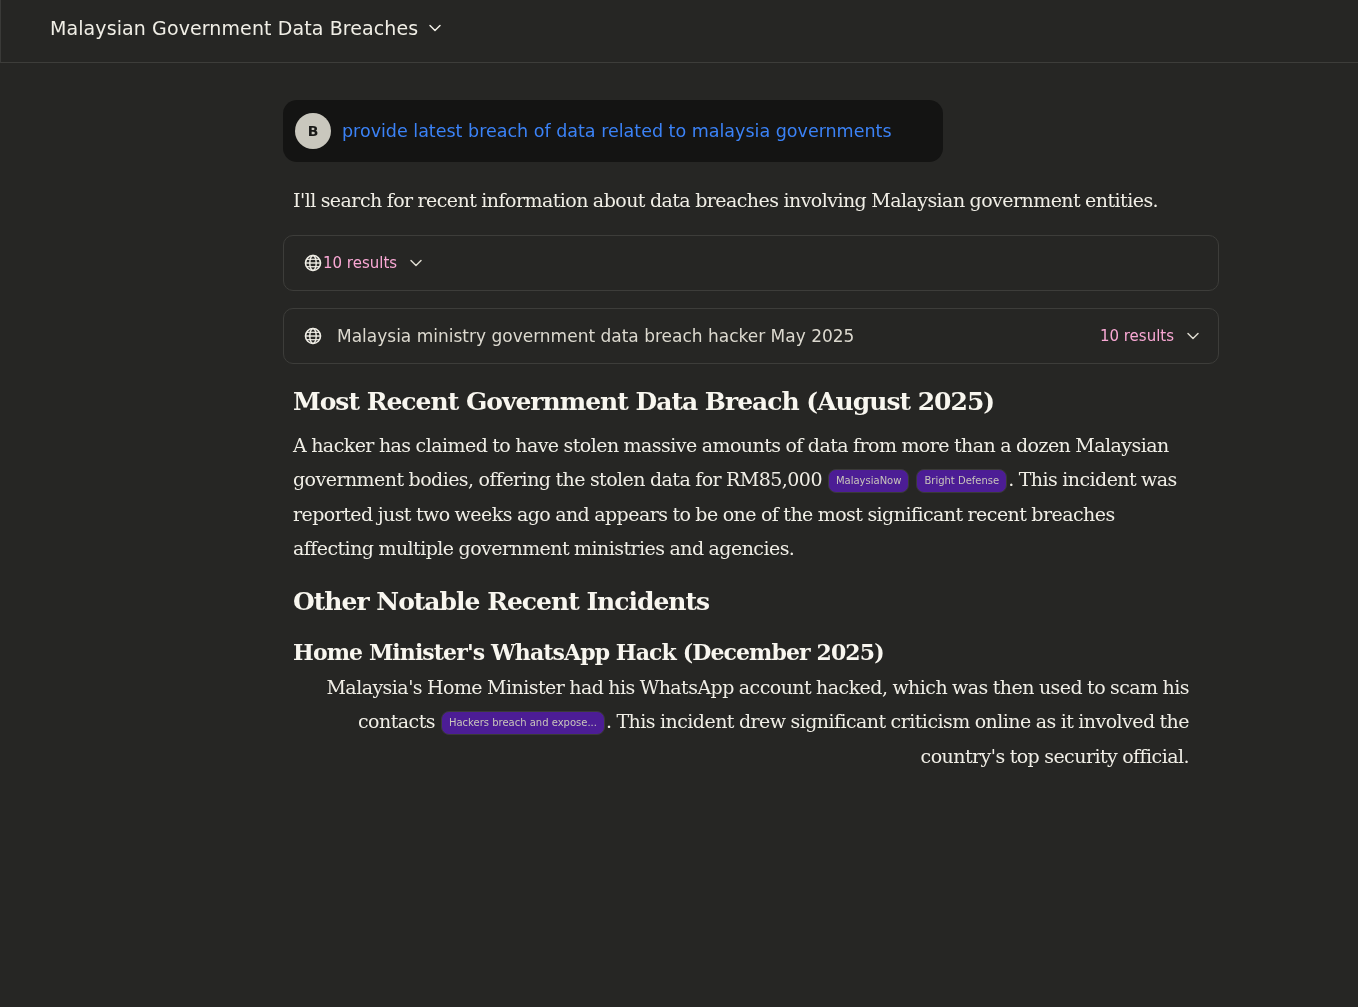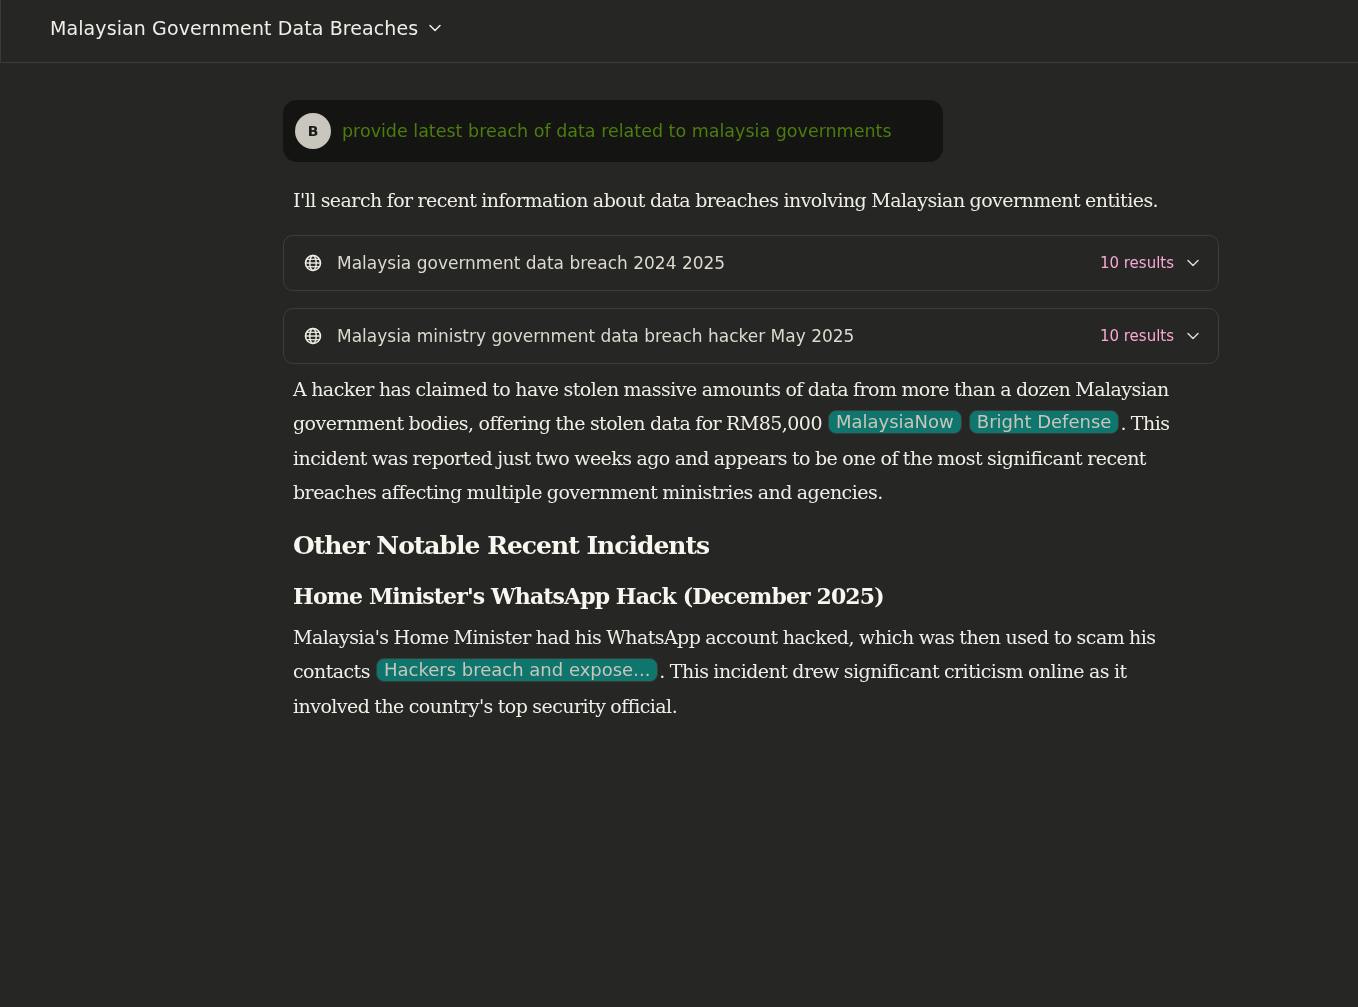--- a/index.html
+++ b/index.html
@@ -60,21 +60,21 @@
     font-family: "DejaVu Sans", sans-serif;
     font-weight: bold;
     font-size: 14px;
     display: flex; align-items: center; justify-content: center;
     flex-shrink: 0;
   }
   .user-text {
     margin-left: 11px;
     font-family: "DejaVu Sans", sans-serif;
     font-size: 17.5px;
-    color: #4d7c0f;
+    color: #3b82f6;
     white-space: nowrap;
   }
   .para {
     font-family: "DejaVu Serif", serif;
     font-size: 19px;
     line-height: 34.5px;
     color: #f0eee6;
     padding-left: 10px;
     padding-right: 30px;
     letter-spacing: -0.55px;
@@ -124,29 +124,29 @@
     font-weight: bold;
     font-size: 22px;
     letter-spacing: -0.9px;
     margin: 16px 0 0 0;
     padding-left: 10px;
     color: #f8f6ef;
     line-height: 32px;
   }
   .h2-first { margin-top: 20px; }
   .p4 { margin-top: 8px; }
-  .p5 { margin-top: 8px; }
+  .p5 { margin-top: 2px; text-align: right; }
   .cite {
     display: inline-block;
     font-family: "DejaVu Sans", sans-serif;
-    font-size: 18px;
+    font-size: 10px;
     letter-spacing: 0;
     word-spacing: 0;
     color: #c8c5bb;
-    background: #0f766e;
+    background: #4c1d95;
     border: 1px solid #3a3a37;
     border-radius: 8px;
     padding: 0 7px;
     line-height: 22px;
     vertical-align: 2px;
     cursor: pointer;
     margin: 0 1px;
   }
 </style>
 </head>
@@ -171,21 +171,20 @@
   <div class="para p1">I'll search for recent information about data breaches involving Malaysian government entities.</div>
 
   <div class="search-box">
     <svg class="globe" viewBox="0 0 20 20">
       <circle cx="10" cy="10" r="7.5" fill="none" stroke="#f0eee6" stroke-width="1.6"></circle>
       <ellipse cx="10" cy="10" rx="3.2" ry="7.5" fill="none" stroke="#f0eee6" stroke-width="1.4"></ellipse>
       <line x1="2.5" y1="10" x2="17.5" y2="10" stroke="#f0eee6" stroke-width="1.4"></line>
       <line x1="3.8" y1="6.3" x2="16.2" y2="6.3" stroke="#f0eee6" stroke-width="1.2"></line>
       <line x1="3.8" y1="13.7" x2="16.2" y2="13.7" stroke="#f0eee6" stroke-width="1.2"></line>
     </svg>
-    <span class="search-query">Malaysia government data breach 2024 2025</span>
     <span class="result-count">10 results</span>
     <svg width="14" height="14" viewBox="0 0 14 14">
       <path d="M2 4.5 L7 9.5 L12 4.5" fill="none" stroke="#dcd9cf" stroke-width="1.5" stroke-linecap="round" stroke-linejoin="round"></path>
     </svg>
   </div>
 
 
   <div class="search-box">
     <svg class="globe" viewBox="0 0 20 20">
       <circle cx="10" cy="10" r="7.5" fill="none" stroke="#f0eee6" stroke-width="1.6"></circle>
@@ -195,20 +194,21 @@
       <line x1="3.8" y1="13.7" x2="16.2" y2="13.7" stroke="#f0eee6" stroke-width="1.2"></line>
     </svg>
     <span class="search-query">Malaysia ministry government data breach hacker May 2025</span>
     <span class="result-count">10 results</span>
     <svg width="14" height="14" viewBox="0 0 14 14">
       <path d="M2 4.5 L7 9.5 L12 4.5" fill="none" stroke="#dcd9cf" stroke-width="1.5" stroke-linecap="round" stroke-linejoin="round"></path>
     </svg>
   </div>
 
 
+  <h2 class="h2-first">Most Recent Government Data Breach (August 2025)</h2>
 
   <div class="para p4"><span>A hacker has claimed to have stolen massive amounts of data from more than a dozen Malaysian government bodies, offering the stolen data for RM85,000</span> <span class="cite">MalaysiaNow</span> <span class="cite">Bright Defense</span><span>. This incident was reported just two weeks ago and appears to be one of the most significant recent breaches affecting multiple government ministries and agencies.</span></div>
 
   <h2>Other Notable Recent Incidents</h2>
 
   <h3>Home Minister's WhatsApp Hack (December 2025)</h3>
 
   <div class="para p5"><span>Malaysia's Home Minister had his WhatsApp account hacked, which was then used to scam his contacts</span> <span class="cite">Hackers breach and expose...</span><span>. This incident drew significant criticism online as it involved the country's top security official.</span></div>
 
 </div>

